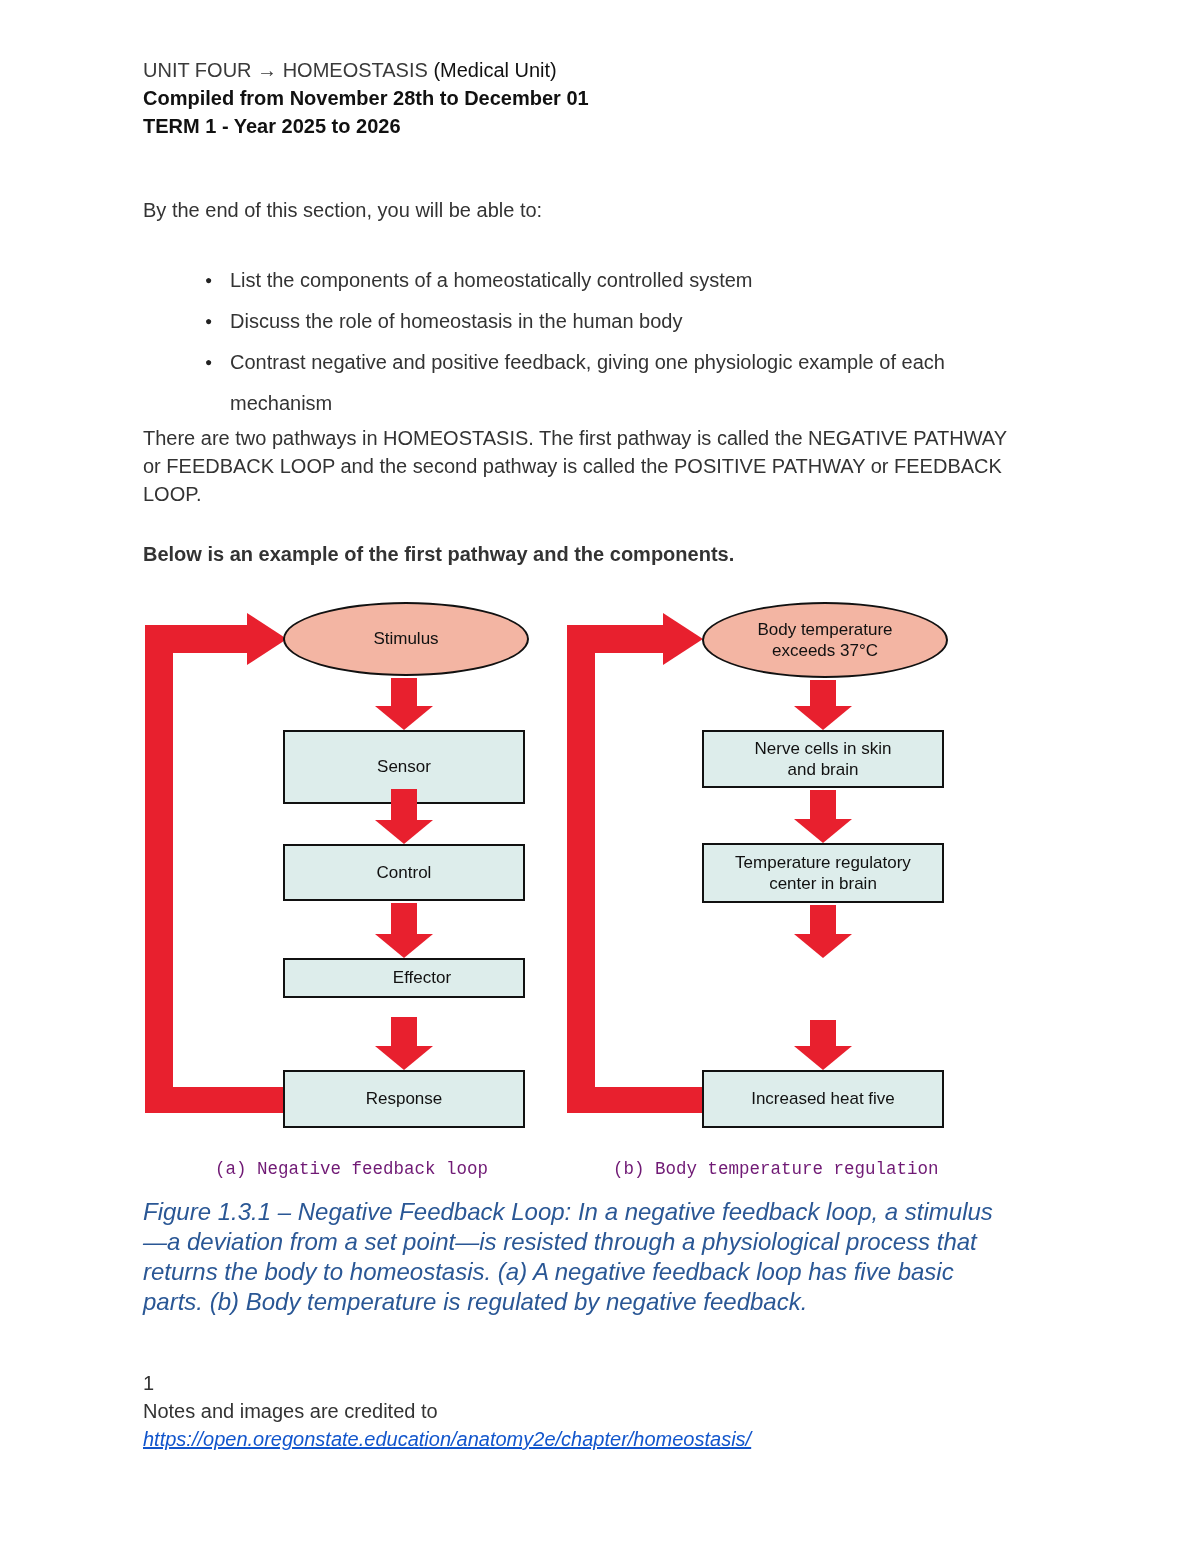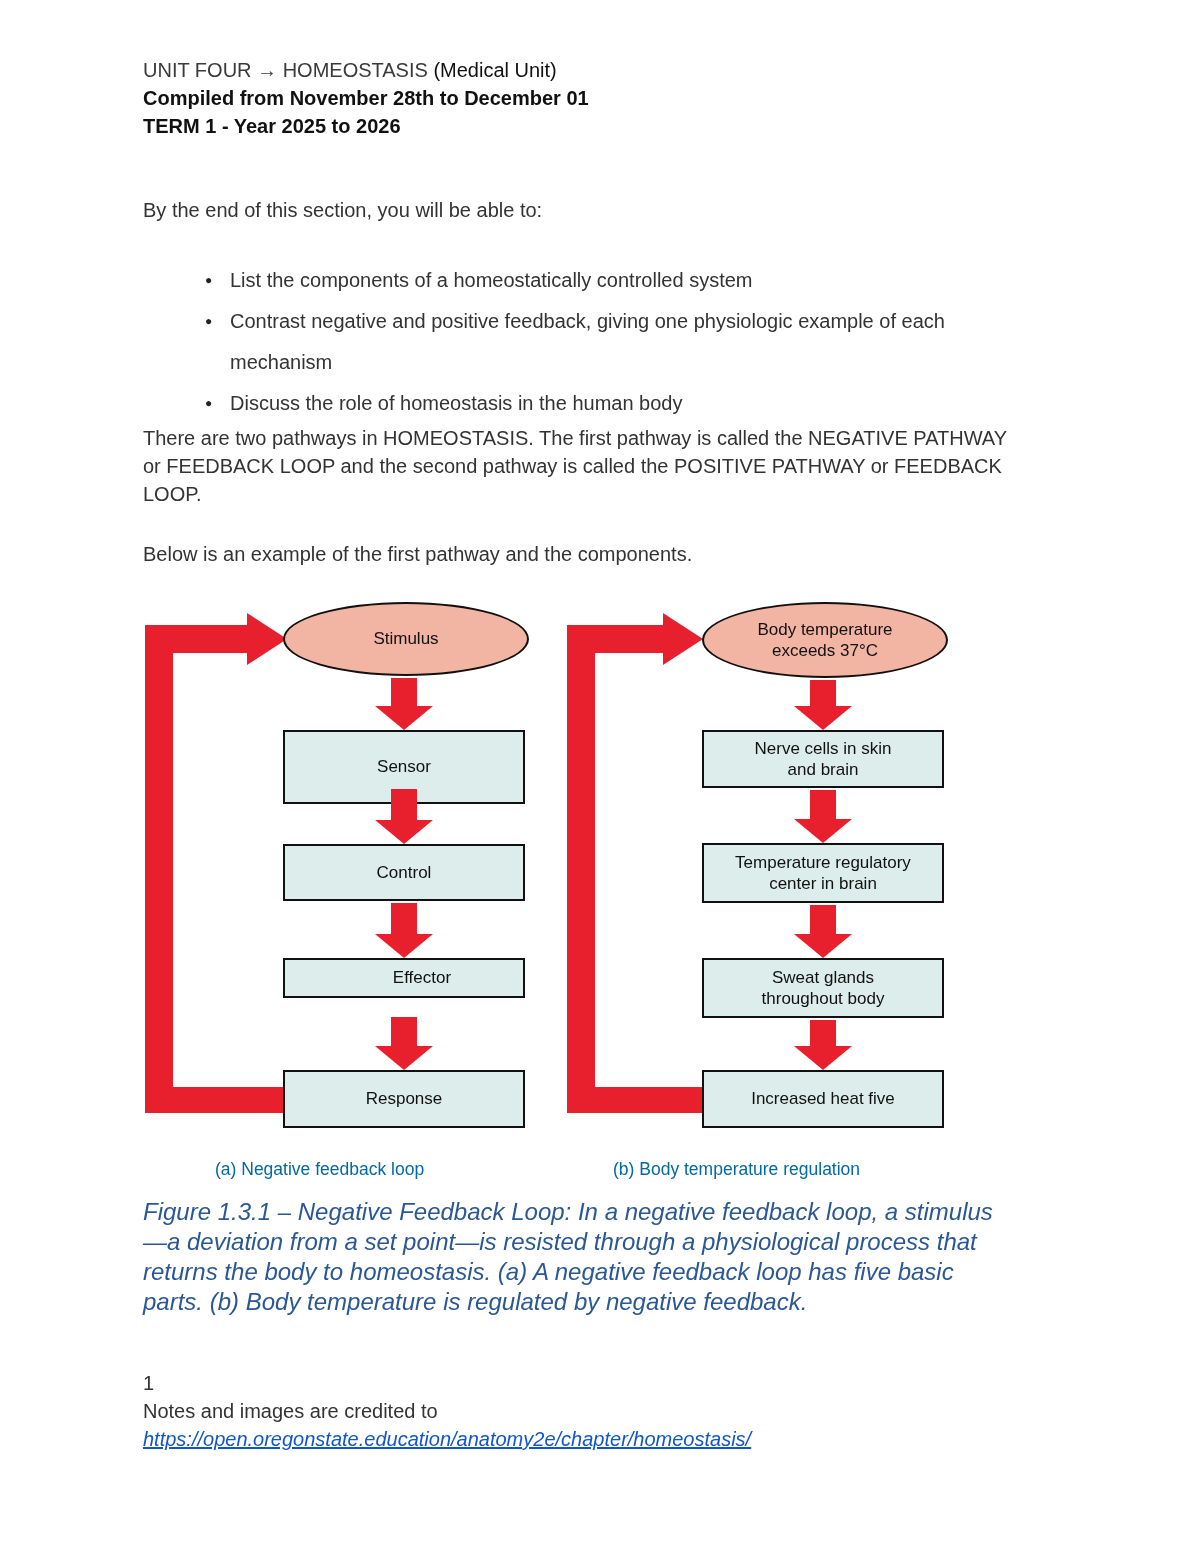--- a/index.html
+++ b/index.html
@@ -21,21 +21,21 @@
   ul.objectives { margin:36px 0 0 62px; list-style:none; }
   ul.objectives li {
     position:relative; padding-left:25px;
     line-height:41px; width:770px;
   }
   ul.objectives li::before {
     content:"●"; position:absolute; left:0; top:0;
     font-size:12px; line-height:41px; color:#222;
   }
   .para { line-height:28px; width:880px; }
-  .para.below { margin-top:32px; }
+  .para.below { margin-top:32px;font-weight:bold; }
 
   
   .figure { position:relative; margin:32px 0 0 2px; width:812px; height:585px; }
   .figure .bar { position:absolute; background:var(--arrow-red); }
   .rhead {
     position:absolute; width:0; height:0;
     border-top:26px solid transparent;
     border-bottom:26px solid transparent;
     border-left:40px solid var(--arrow-red);
   }
@@ -61,21 +61,21 @@
     display:flex; flex-direction:column; align-items:center;
   }
   .varrow .shaft { width:26px; flex:1; background:var(--arrow-red); }
   .varrow .head {
     width:0; height:0;
     border-left:29px solid transparent;
     border-right:29px solid transparent;
     border-top:24px solid var(--arrow-red);
   }
   .flow-caption {
-    position:absolute; top:558px; font-size:17.5px; color:#0369a1; line-height:22px;
+    position:absolute; top:558px; font-size:17.5px; color:#701a75; line-height:22px;font-family:Liberation Mono, monospace;
   }
   .fig-caption {
     margin-top:12px; width:860px;
     font-style:italic; font-size:24px; line-height:30px;
     color:var(--caption-blue);
   }
   .footer { margin-top:52px; }
   .footer p { line-height:28px; }
   .footer a {
     color:var(--link-blue); text-decoration:underline;
@@ -90,22 +90,22 @@
   <div>
     <p class="hline"><span>UNIT FOUR → HOMEOSTASIS </span><span class="bold-part">(Medical Unit)</span></p>
     <p class="hline bold">Compiled from November 28th to December 01</p>
     <p class="hline bold">TERM 1 - Year 2025 to 2026</p>
   </div>
 
   <p class="intro">By the end of this section, you will be able to:</p>
 
   <ul class="objectives">
     <li>List the components of a homeostatically controlled system</li>
+    <li>Discuss the role of homeostasis in the human body</li>
     <li>Contrast negative and positive feedback, giving one physiologic example of each mechanism</li>
-    <li>Discuss the role of homeostasis in the human body</li>
   </ul>
 
   <p class="para">There are two pathways in HOMEOSTASIS. The first pathway is called the NEGATIVE PATHWAY or FEEDBACK LOOP and the second pathway is called the POSITIVE PATHWAY or FEEDBACK LOOP.</p>
   <p class="para below">Below is an example of the first pathway and the components.</p>
 
   <div class="figure">
 
     <div class="bar" style="left:0; top:25px; width:28px; height:488px;"></div>
     <div class="bar" style="left:0; top:25px; width:104px; height:28px;"></div>
     <div class="rhead" style="left:102px; top:13px;"></div>
@@ -158,22 +158,20 @@
         <div class="shaft"></div>
         <div class="head"></div>
       </div>
     <div class="node" style="left:557px; top:243px; height:60px;"><span>Temperature regulatory
 center in brain</span></div>
 
     <div class="varrow" style="left:649px; top:305px; height:53px;">
         <div class="shaft"></div>
         <div class="head"></div>
       </div>
-    <div class="node" style="left:557px; top:358px; height:60px;"><span>Sweat glands
-throughout body</span></div>
 
     <div class="varrow" style="left:649px; top:420px; height:50px;">
         <div class="shaft"></div>
         <div class="head"></div>
       </div>
     <div class="node" style="left:557px; top:470px; height:58px;"><span>Increased heat five</span></div>
 
     <div class="flow-caption" style="left:468px;">(b) Body temperature regulation</div>
   </div>
 

